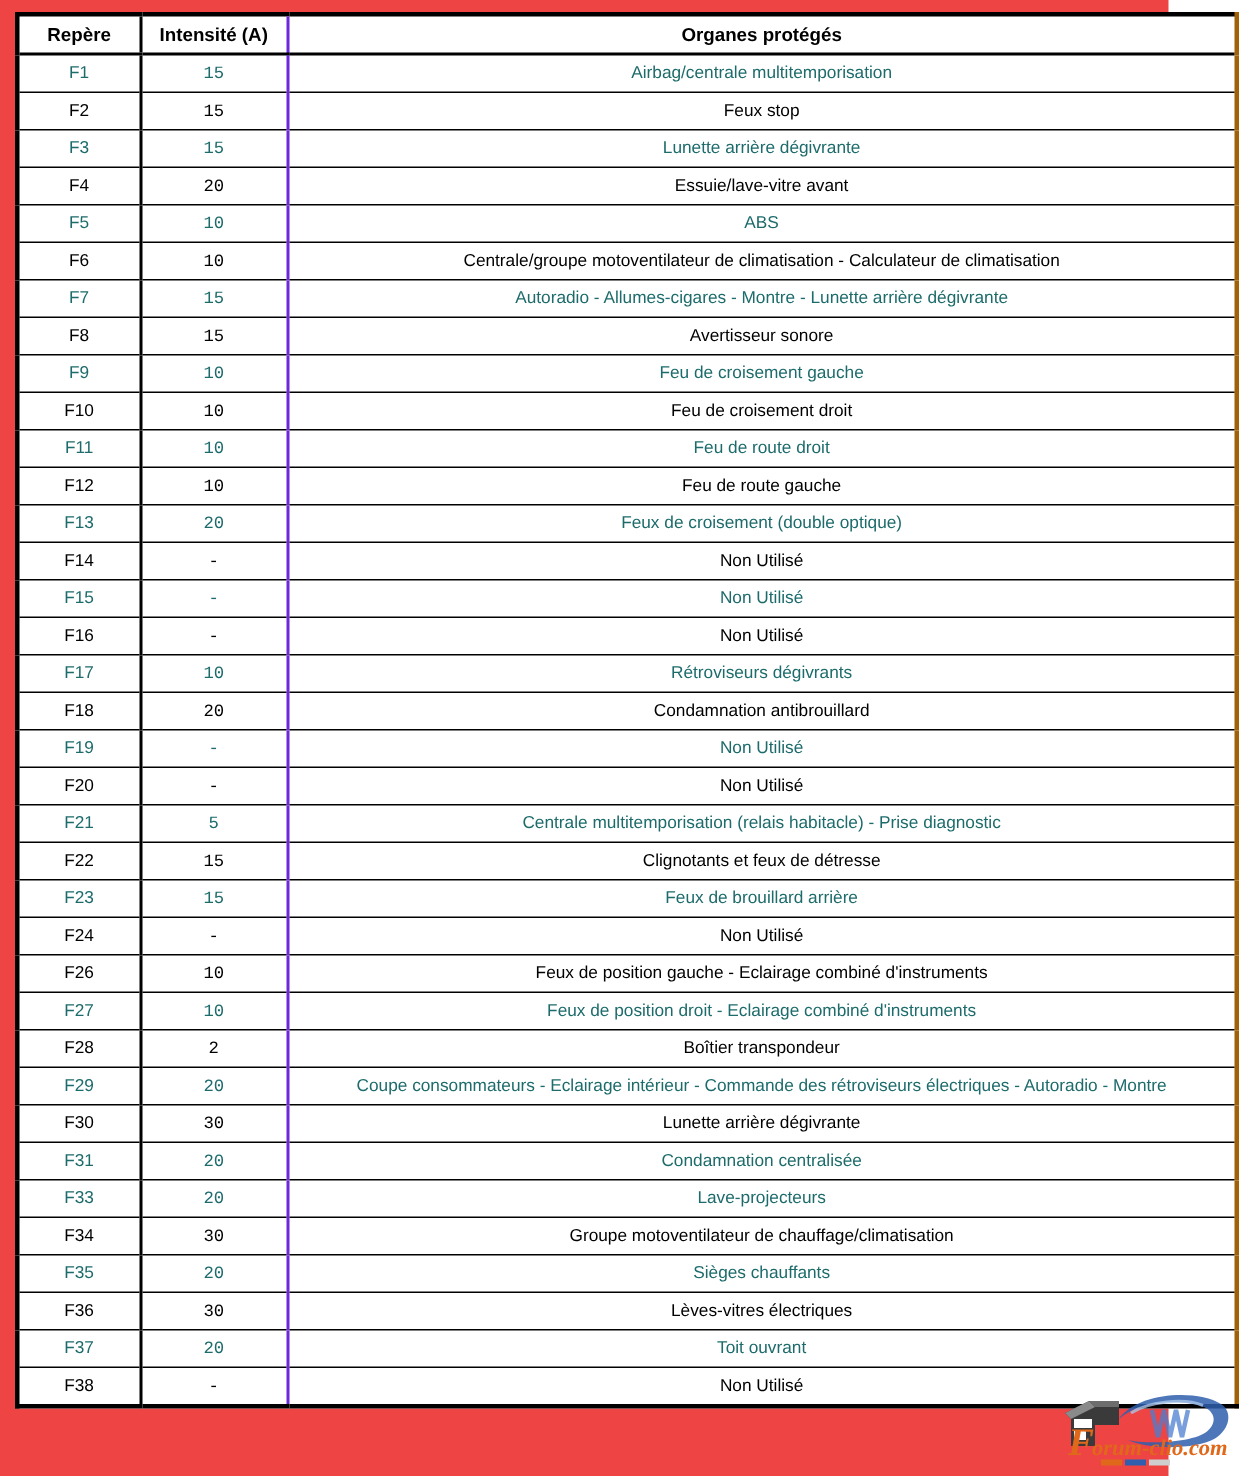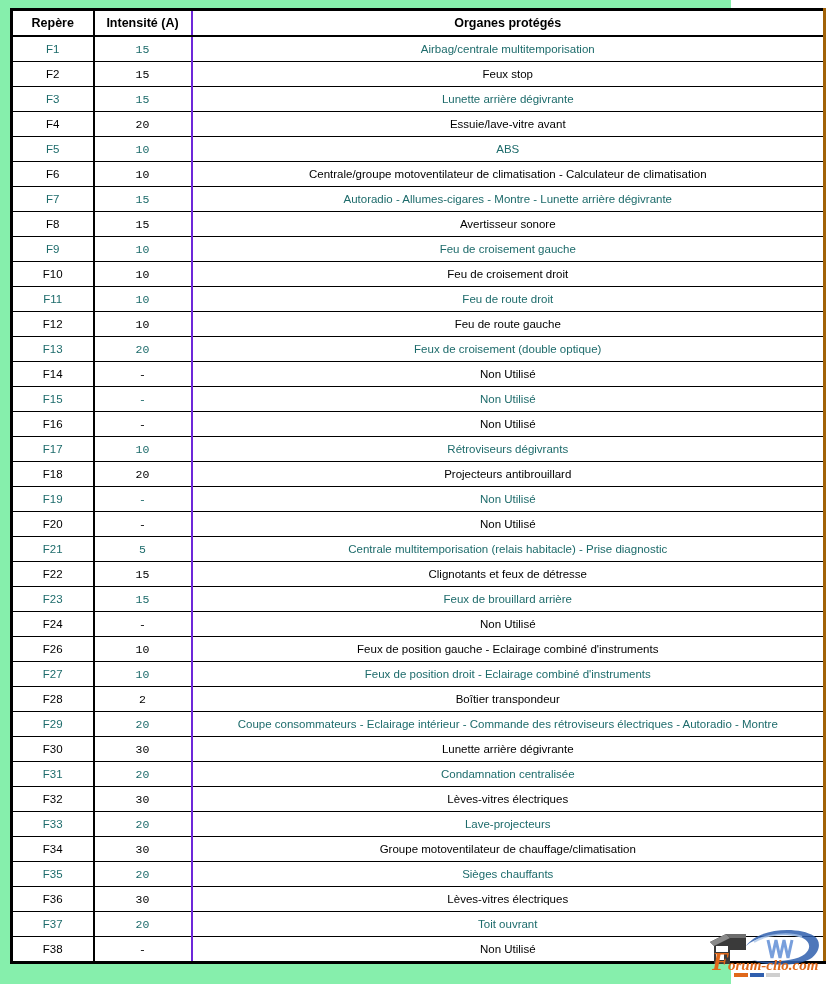--- a/index.html
+++ b/index.html
@@ -10,21 +10,22 @@
   body {
     width: 833px;
     height: 984px;
     font-family: "Liberation Sans", sans-serif;
     overflow: hidden;
   }
   #page {
     position: relative;
     width: 731px;
     height: 984px;
-    background: #86efac;
+    background: #ef4444;
+    padding-left: 48px;
   }
   #fuse-table {
     position: absolute;
     left: 10px;
     top: 8px;
     width: 813px;
     border-collapse: collapse;
     table-layout: fixed;
     background: #ffffff;
   }
@@ -192,21 +193,21 @@
           <td class="cell-org">Non Utilisé</td>
         </tr>
         <tr class="row-teal">
           <td class="cell-rep">F17</td>
           <td class="cell-int sep">10</td>
           <td class="cell-org">Rétroviseurs dégivrants</td>
         </tr>
         <tr class="row-dark">
           <td class="cell-rep">F18</td>
           <td class="cell-int sep">20</td>
-          <td class="cell-org">Projecteurs antibrouillard</td>
+          <td class="cell-org">Condamnation antibrouillard</td>
         </tr>
         <tr class="row-teal">
           <td class="cell-rep">F19</td>
           <td class="cell-int sep">-</td>
           <td class="cell-org">Non Utilisé</td>
         </tr>
         <tr class="row-dark">
           <td class="cell-rep">F20</td>
           <td class="cell-int sep">-</td>
           <td class="cell-org">Non Utilisé</td>
@@ -253,25 +254,20 @@
         </tr>
         <tr class="row-dark">
           <td class="cell-rep">F30</td>
           <td class="cell-int sep">30</td>
           <td class="cell-org">Lunette arrière dégivrante</td>
         </tr>
         <tr class="row-teal">
           <td class="cell-rep">F31</td>
           <td class="cell-int sep">20</td>
           <td class="cell-org">Condamnation centralisée</td>
-        </tr>
-        <tr class="row-dark">
-          <td class="cell-rep">F32</td>
-          <td class="cell-int sep">30</td>
-          <td class="cell-org">Lèves-vitres électriques</td>
         </tr>
         <tr class="row-teal">
           <td class="cell-rep">F33</td>
           <td class="cell-int sep">20</td>
           <td class="cell-org">Lave-projecteurs</td>
         </tr>
         <tr class="row-dark">
           <td class="cell-rep">F34</td>
           <td class="cell-int sep">30</td>
           <td class="cell-org">Groupe motoventilateur de chauffage/climatisation</td>

